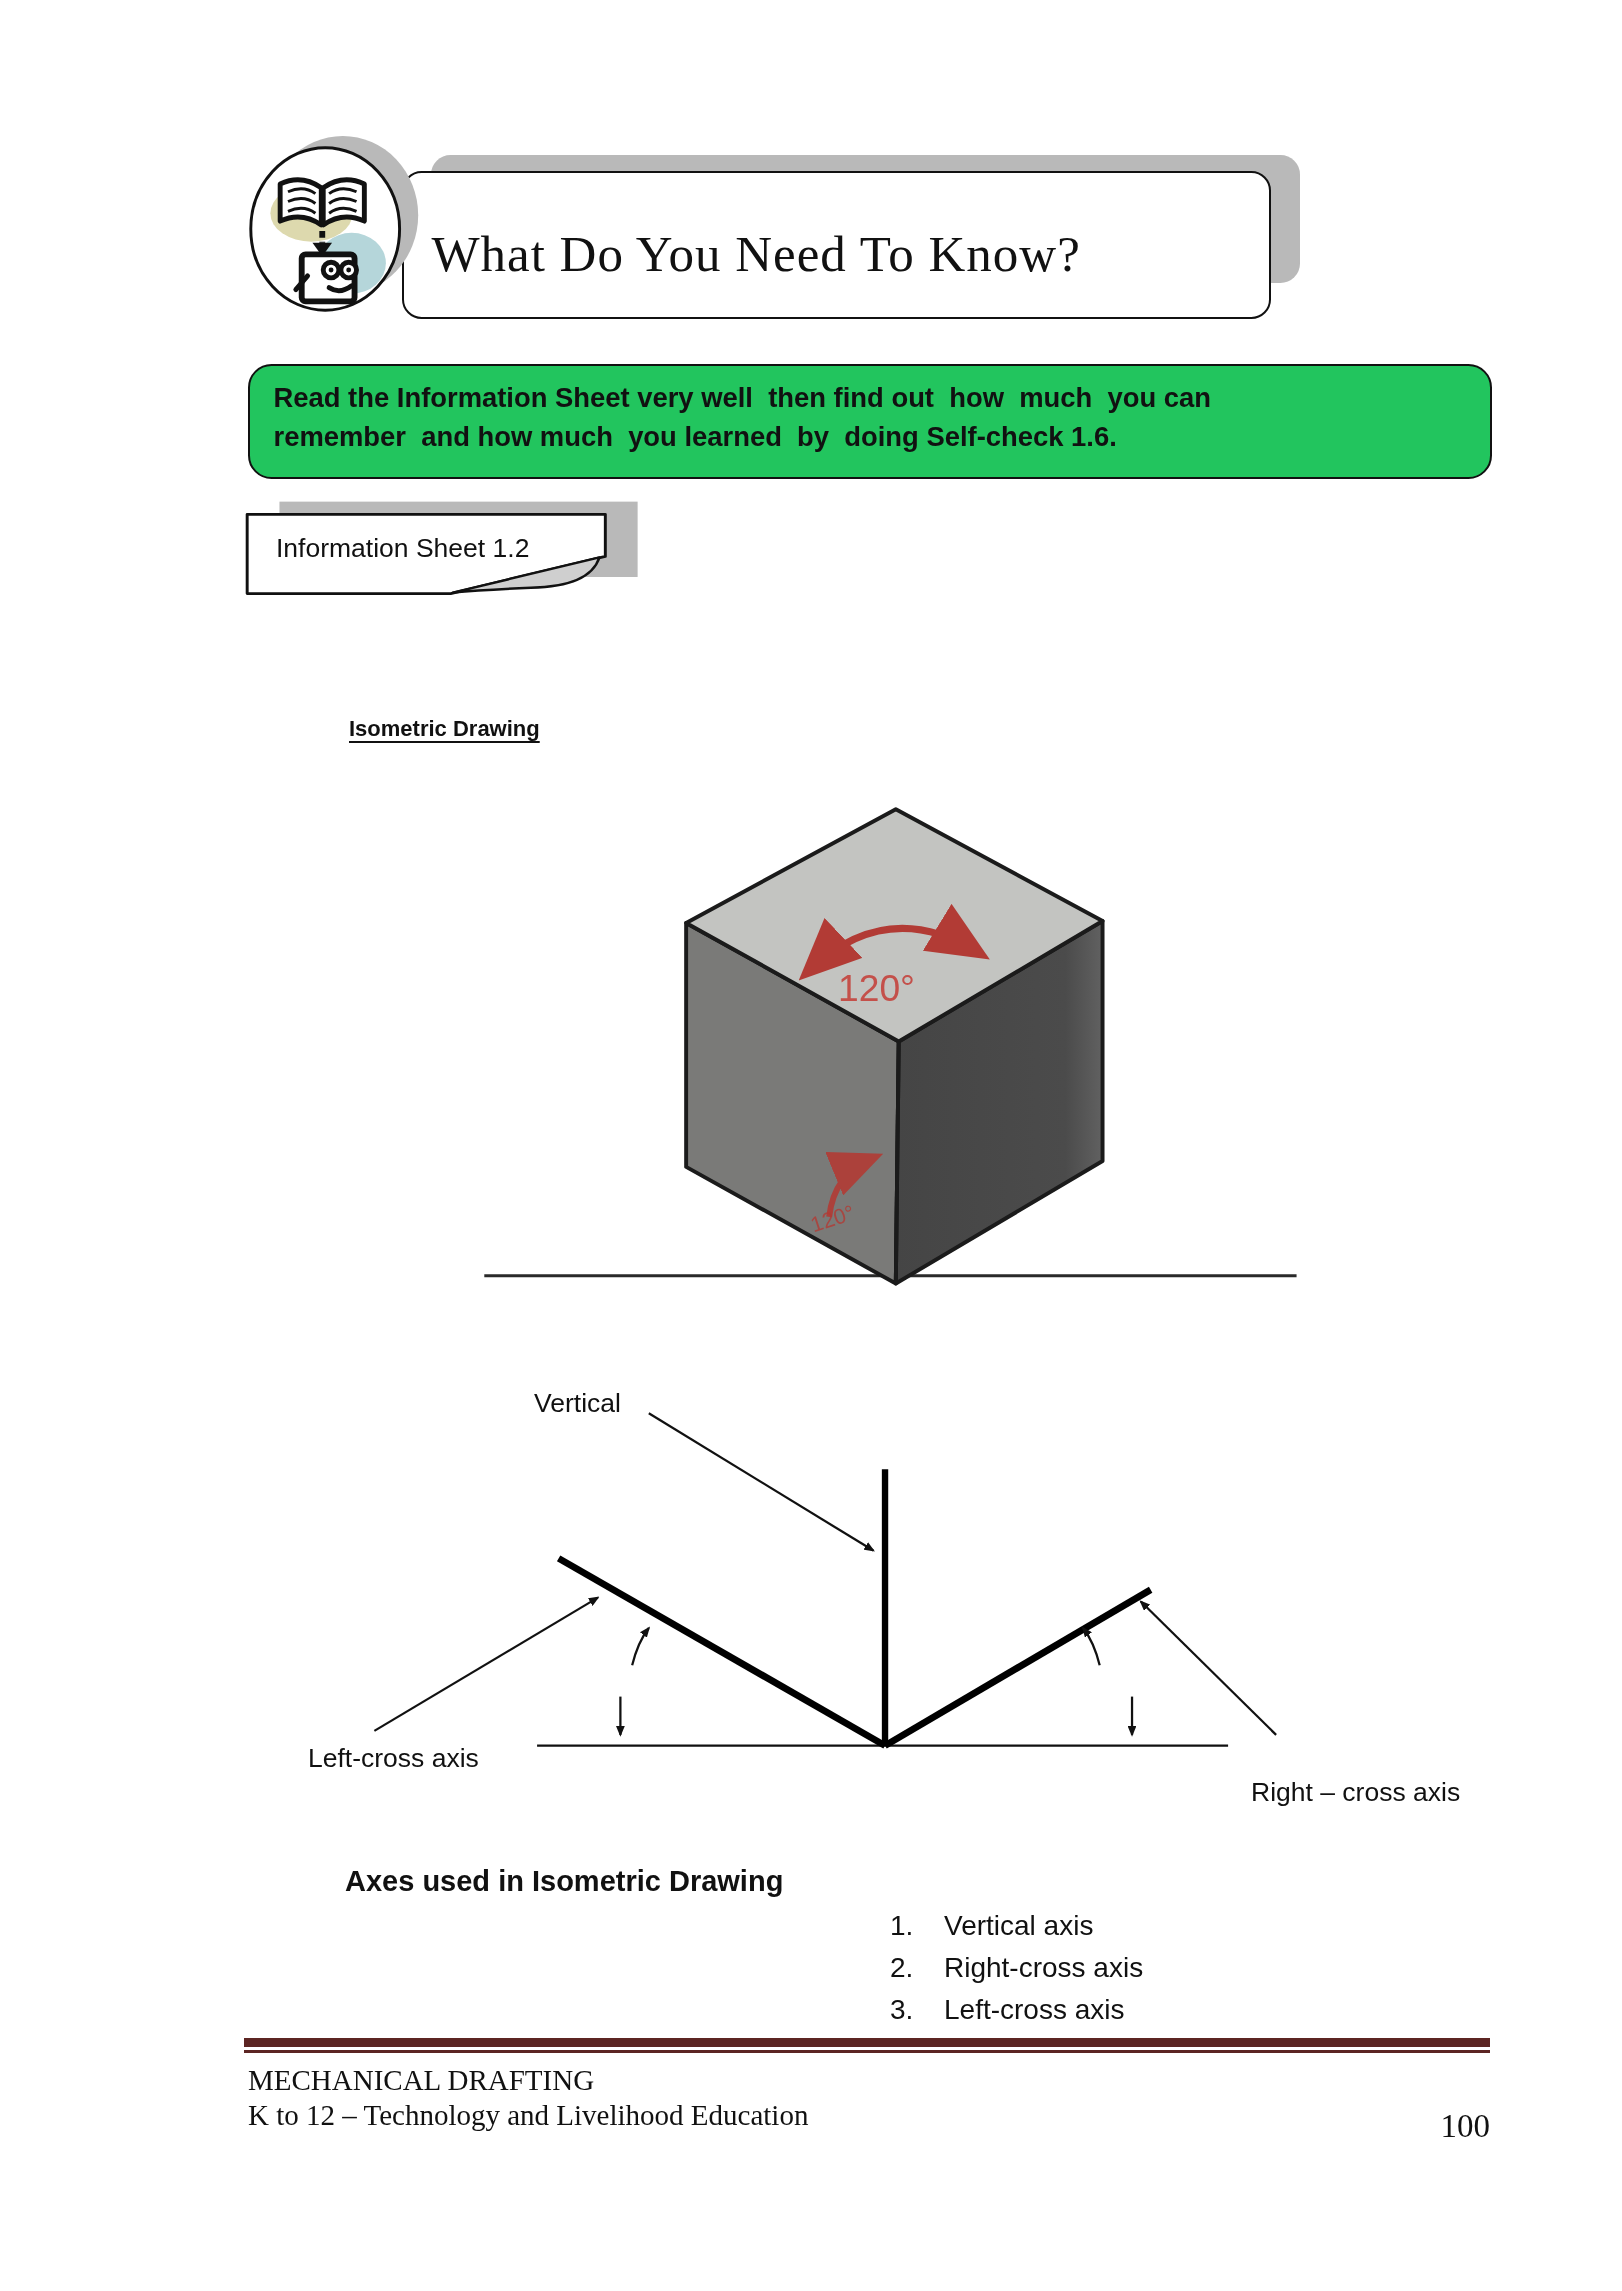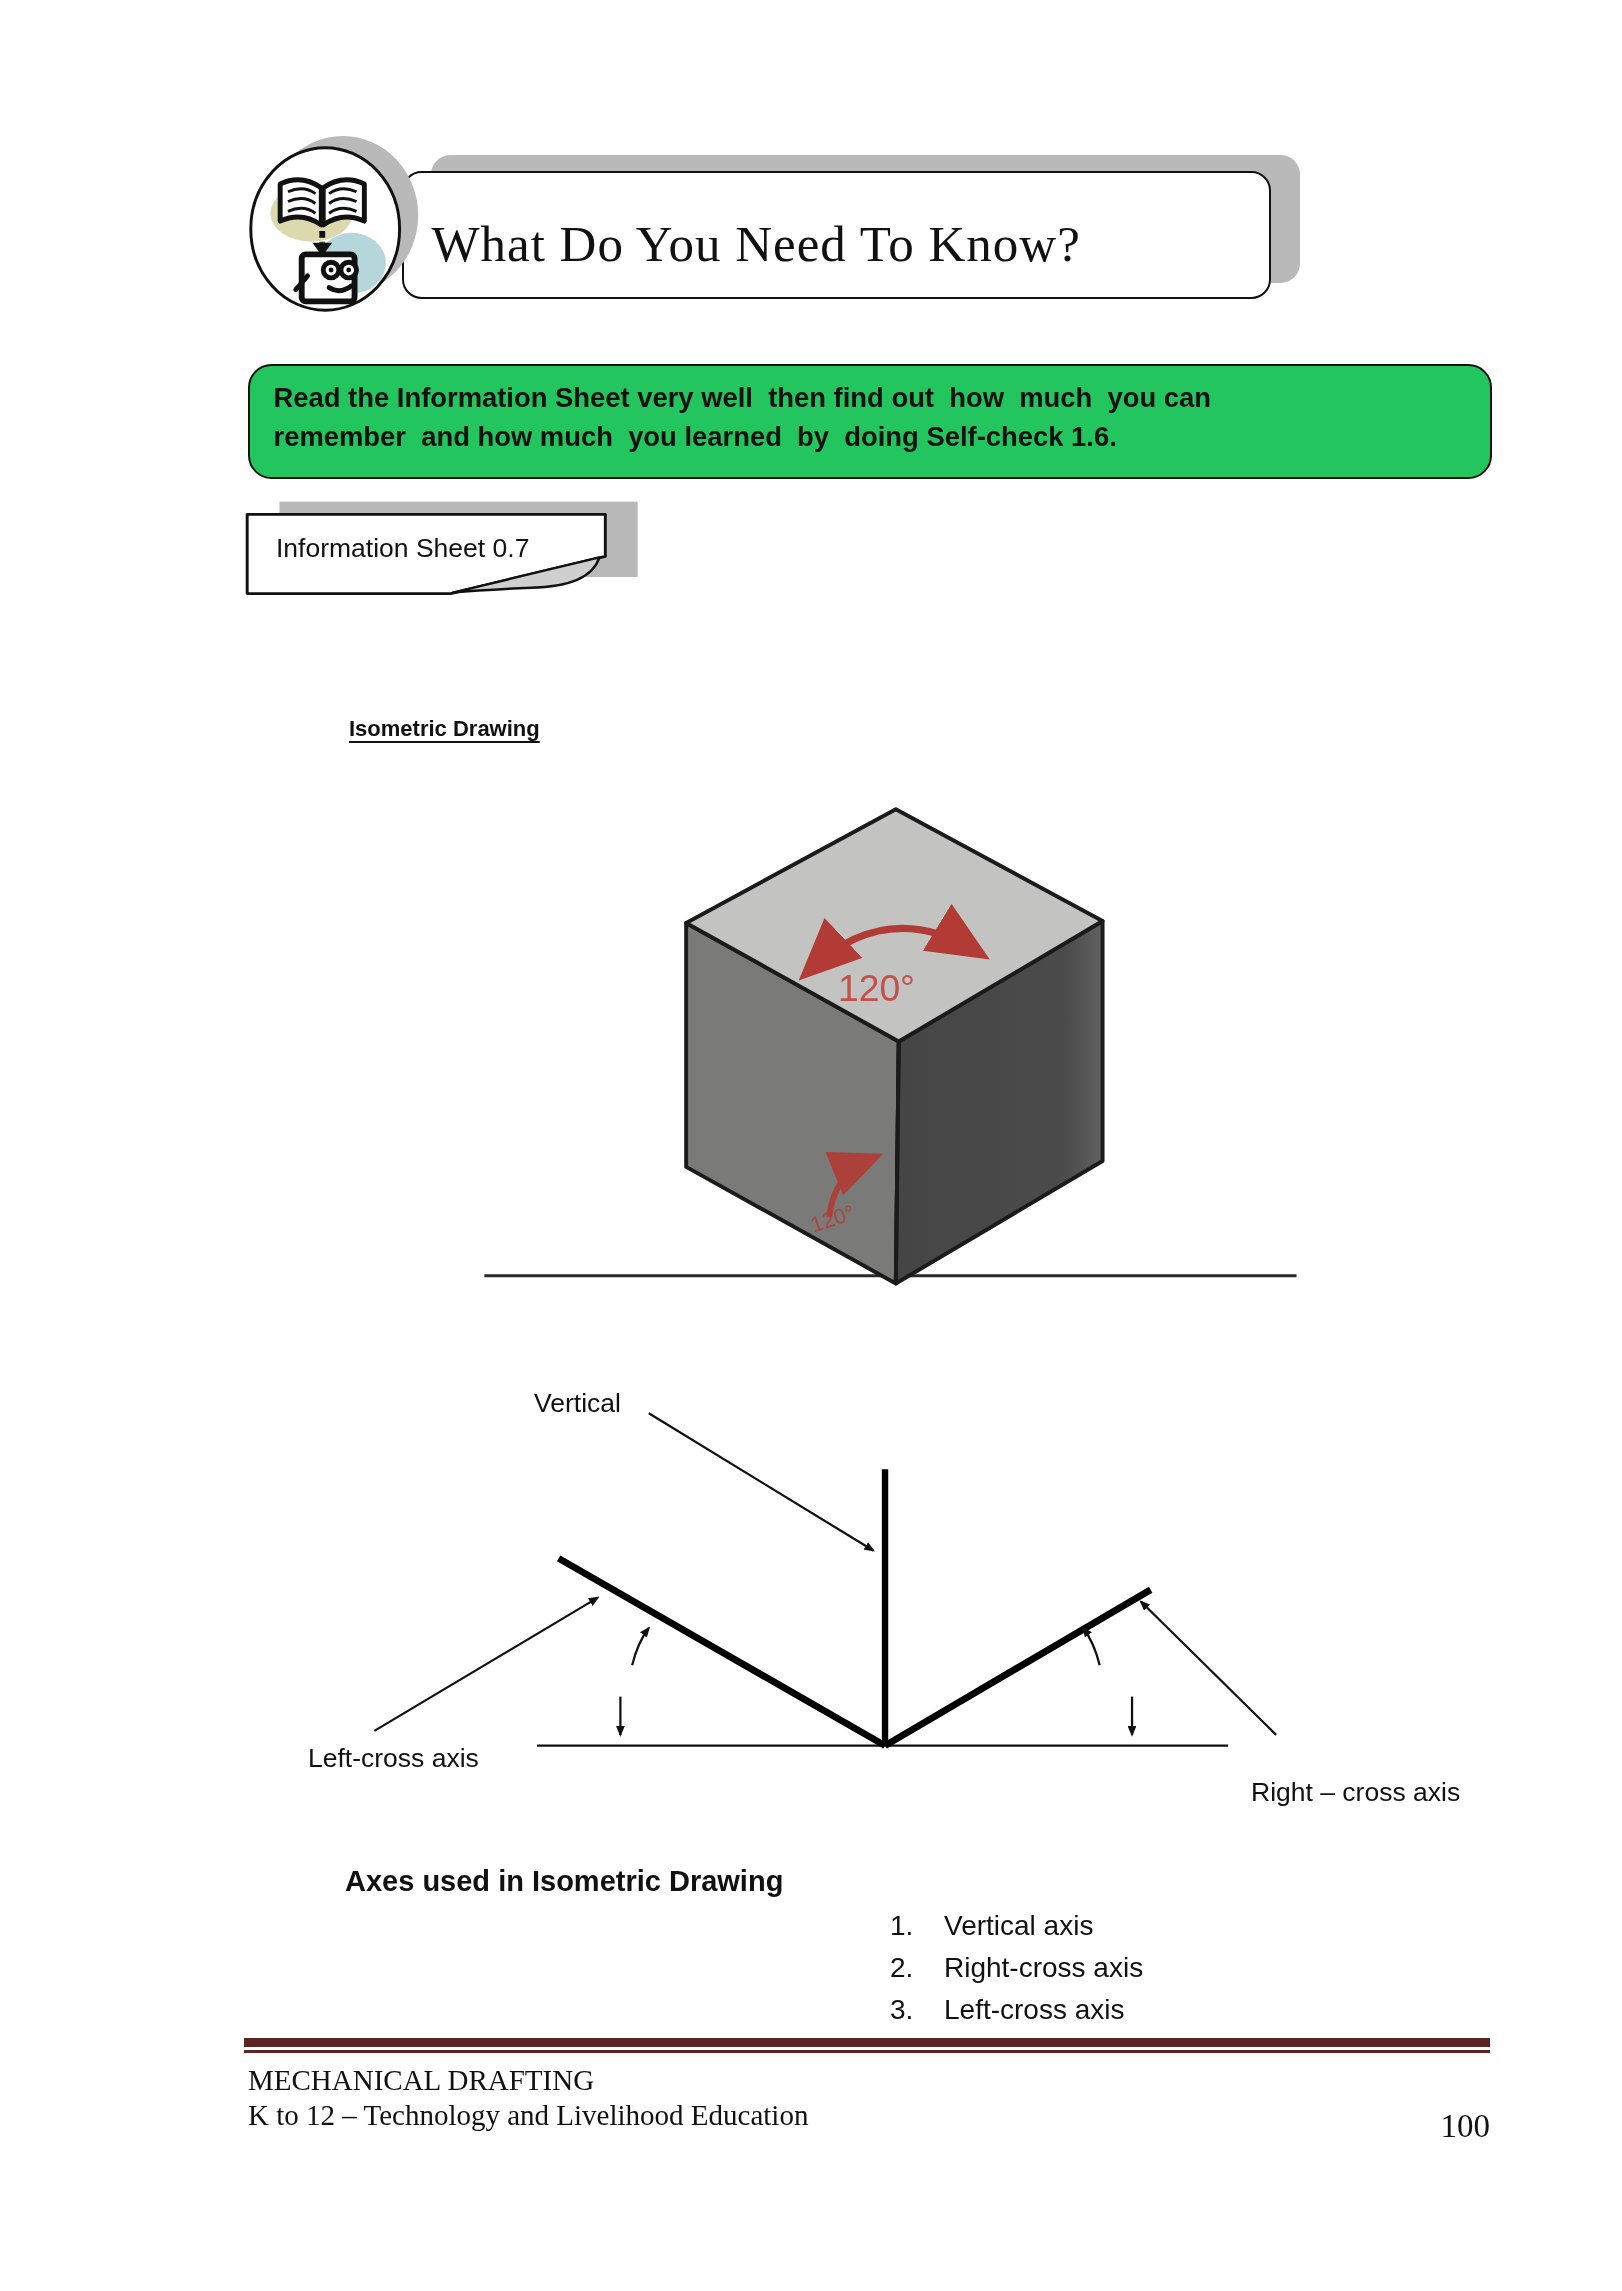--- a/index.html
+++ b/index.html
@@ -9,21 +9,21 @@
     margin:0 auto;
   }
   .abs{position:absolute;}
 
   
   .title-shadow{
     left:431px;top:155px;width:869px;height:128px;border-radius:19.6px;
     background:#b9b9b9;
   }
   .title-box{
-    left:402px;top:171px;width:869px;height:128px;border-radius:19.6px;
+    left:402px;top:171px;width:869px;height:148px;border-radius:19.6px;
     background:#fff;border:2.9px solid #111;box-sizing:border-box;
     display:flex;align-items:center;padding-left:27.4px;padding-top:18px;
   }
   .title-box .t{
     font-family:"Liberation Serif",serif;font-size:51px;letter-spacing:1px;
     white-space:nowrap;
   }
   .icon-wrap{left:241px;top:133px;width:186px;height:186px;}
 
   
@@ -119,21 +119,21 @@
   <div class="abs instr-box">
     <div class="line">Read the Information Sheet very well  then find out  how  much  you can</div>
     <div class="line">remember  and how much  you learned  by  doing Self-check 1.6.</div>
   </div>
 
   <svg class="abs tag-svg" viewBox="240 495 460 140">
     <rect x="285" y="512" width="366" height="77" fill="#b9b9b9"></rect>
     <path d="M252,525 L618,525 L618,568 L460,606 L252,606 Z" fill="#ffffff" stroke="#111" stroke-width="3" stroke-linejoin="round"></path>
     <path d="M462,605 L612,569 Q602,599 542,600 Q492,602 462,605 Z" fill="#cfcfcf" stroke="#111" stroke-width="2.5" stroke-linejoin="round"></path>
   </svg>
-  <div class="abs tag-label">Information Sheet 0.7</div>
+  <div class="abs tag-label">Information Sheet 1.2</div>
 
   <div class="abs iso-heading">Isometric Drawing</div>
 
   <svg class="abs cube-svg" viewBox="450 790 910 545">
     <defs>
       <marker id="mred" markerWidth="9" markerHeight="8" refX="7" refY="4" orient="auto-start-reverse" markerUnits="strokeWidth">
         <polygon points="0,0 9,4 0,8" fill="#b23b35"></polygon>
       </marker>
       <linearGradient id="rightFace" x1="0" y1="0" x2="1" y2="0">
         <stop offset="0%" stop-color="#454545"></stop>

